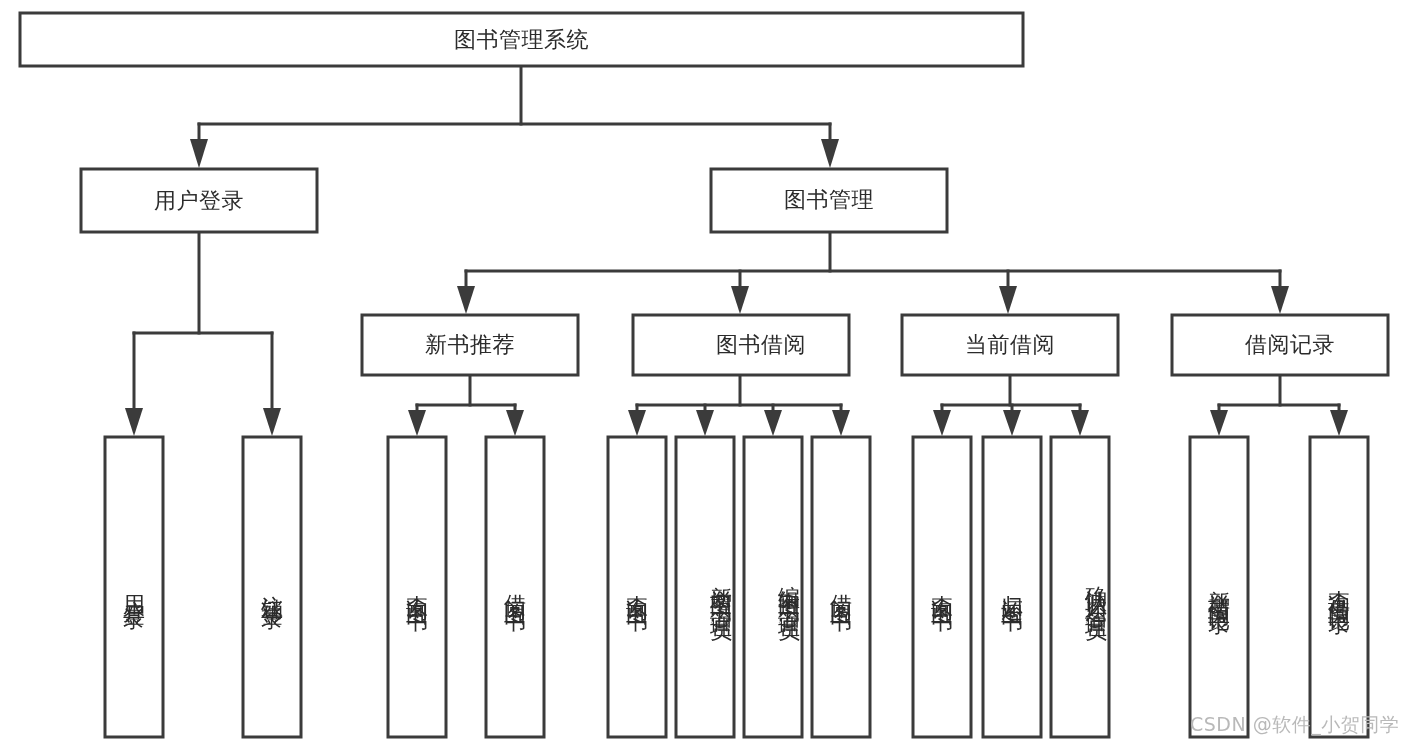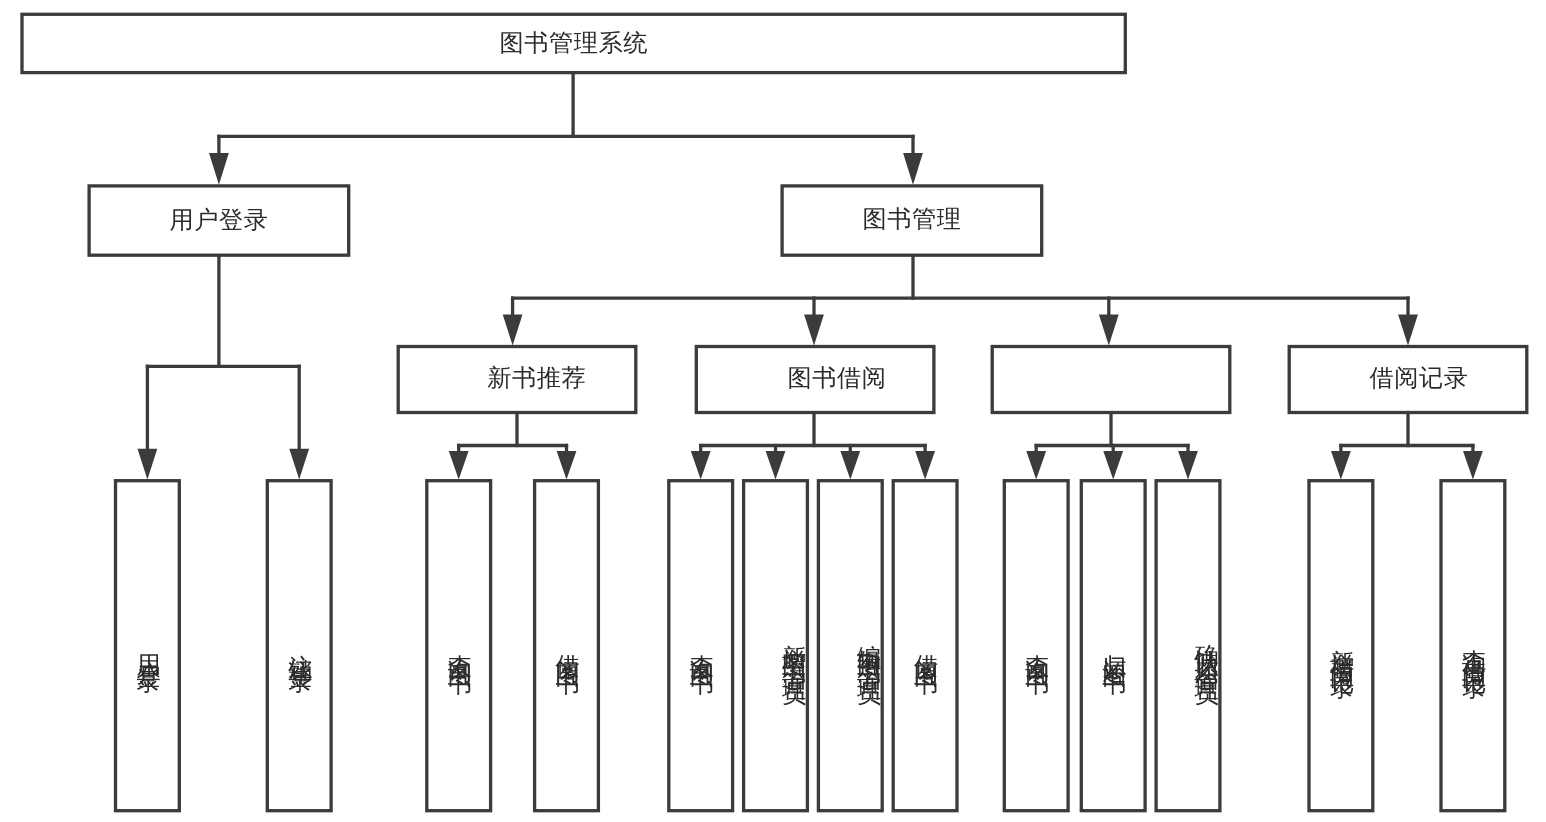--- a/index.html
+++ b/index.html
@@ -179,32 +179,34 @@
     <rect class="node-rect" x="1051" y="437" width="58" height="300"></rect>
     <rect class="node-rect" x="1190" y="437" width="58" height="300"></rect>
     <rect class="node-rect" x="1310" y="437" width="58" height="300"></rect>
   </svg>
 
   <div class="node-label" style="left:20px; top:13px; width:1003px; height:53px;text-align:right;">图书管理系统</div>
 
   <div class="node-label" style="left:81px; top:169px; width:236px; height:63px;">用户登录</div>
   <div class="node-label" style="left:711px; top:169px; width:236px; height:61px;">图书管理</div>
 
-  <div class="node-label" style="left:380px; top:315px; width:216px; height:60px;text-align:right;">新书推荐</div>
+  <div class="node-label" style="left:362px; top:315px; width:216px; height:60px;text-align:right;">新书推荐</div>
   <div class="node-label" style="left:633px; top:315px; width:216px; height:60px;margin-left:20px;">图书借阅</div>
+  <div class="node-label" style="left:902px; top:315px; width:216px; height:60px;">当前借阅</div>
   <div class="node-label" style="left:1172px; top:315px; width:236px; height:60px;">借阅记录</div>
 
   <div class="node-label vertical centered" style="left:105px; top:437px; width:58px; height:300px;">用户登录</div>
   <div class="node-label vertical centered" style="left:243px; top:437px; width:58px; height:300px;">注销登录</div>
   <div class="node-label vertical centered" style="left:388px; top:437px; width:58px; height:300px;">查询图书</div>
   <div class="node-label vertical centered" style="left:486px; top:437px; width:58px; height:300px;">借阅图书</div>
   <div class="node-label vertical centered" style="left:608px; top:437px; width:58px; height:300px;">查询图书</div>
   <div class="node-label vertical" style="left:676px; top:445px; width:58px; height:290px;">新增图书（管理员）</div>
   <div class="node-label vertical" style="left:744px; top:445px; width:58px; height:290px;">编辑图书（管理员）</div>
   <div class="node-label vertical centered" style="left:812px; top:437px; width:58px; height:300px;">借阅图书</div>
   <div class="node-label vertical centered" style="left:913px; top:437px; width:58px; height:300px;">查询图书</div>
   <div class="node-label vertical centered" style="left:983px; top:437px; width:58px; height:300px;">归还图书</div>
   <div class="node-label vertical" style="left:1051px; top:445px; width:58px; height:290px;">确认归还（管理员）</div>
   <div class="node-label vertical centered" style="left:1190px; top:437px; width:58px; height:300px;">新增借阅记录</div>
   <div class="node-label vertical centered" style="left:1310px; top:437px; width:58px; height:300px;">查询借阅记录</div>
 
+  <div class="watermark">CSDN @软件_小贺同学</div>
 
 </div>
 
 </body></html>

